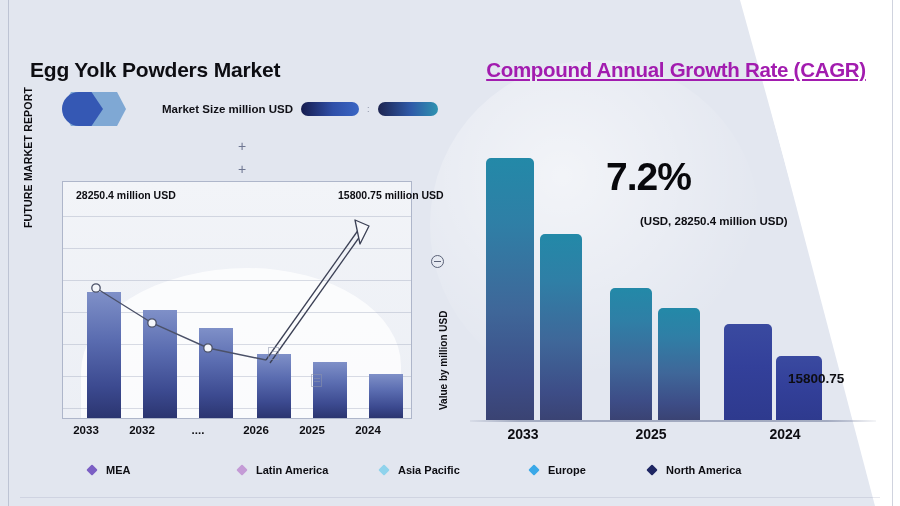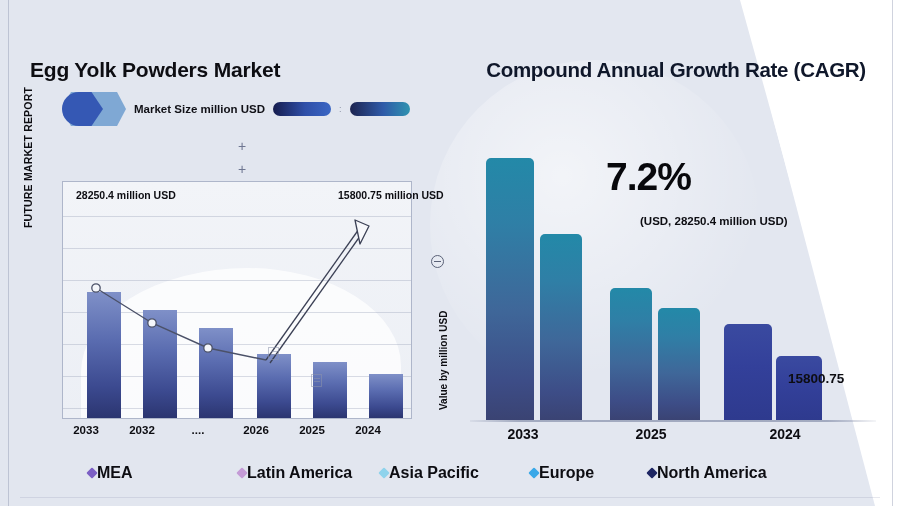--- a/index.html
+++ b/index.html
@@ -48,22 +48,23 @@
 
   
   .title-left {
     position: absolute; left: 30px; top: 58px;
     font-size: 21px; font-weight: 700; color: #0d0d12;
     letter-spacing: -.2px;
   }
   .title-right {
     position: absolute; left: 466px; top: 58px;
     width: 420px; text-align: center;
-    font-size: 20.5px; font-weight: 700; color: #0f172a;
+    font-size: 20.5px; font-weight: 700; color: #a21caf;
     letter-spacing: -.3px;
+    text-decoration: underline;
   }
   .subtitle-right {
     position: absolute; left: 466px; top: 90px;
     width: 420px; text-align: center;
     font-size: 11px; font-weight: 700; color: #14141a;
   }
 
   
   .logo-row {
     position: absolute; left: 62px; top: 92px;
@@ -80,20 +81,21 @@
   }
   .logo-lens {
     position: absolute; left: 0; top: 0; width: 41px; height: 34px;
     background: #3558b4;
     border-radius: 17px 0 0 17px;
     clip-path: polygon(0 0, 72% 0, 100% 50%, 72% 100%, 0 100%);
   }
   .logo-text {
     font-size: 11.5px; font-weight: 700; color: #101016;
     white-space: nowrap;
+    margin-left: 28px;
   }
   .pill {
     height: 14px; border-radius: 8px;
   }
   .pill-a { width: 58px; background: linear-gradient(90deg,#161c4e 0%, #2f4fa8 55%, #3a66c4 100%); }
   .pill-b { width: 60px; background: linear-gradient(90deg,#1d2450 0%, #2f5aa8 55%, #2f93b0 100%); }
   .pill-sep { font-size: 9px; color: #8a90a4; }
 
   .plus-mark {
     position: absolute; font-size: 14px; color: #6e7691; font-weight: 400;
@@ -209,22 +211,22 @@
     position: absolute; left: 788px; top: 371px;
     font-size: 13.5px; font-weight: 700; color: #0d0d12;
   }
 
   
   .legend {
     position: absolute; left: 60px; top: 464px;
     width: 790px; height: 22px;
   }
   .legend-item {
-    position: absolute; display: flex; align-items: center; gap: 1px;
-    font-size: 16px; font-weight: 700; color: #0d0d12;
+    position: absolute; display: flex; align-items: center; gap: 10px;
+    font-size: 11px; font-weight: 700; color: #0d0d12;
     white-space: nowrap;
   }
   .legend-dot {
     width: 8px; height: 8px; transform: rotate(45deg);
     border-radius: 1px;
   }
 </style>
 </head>
 <body>
 

